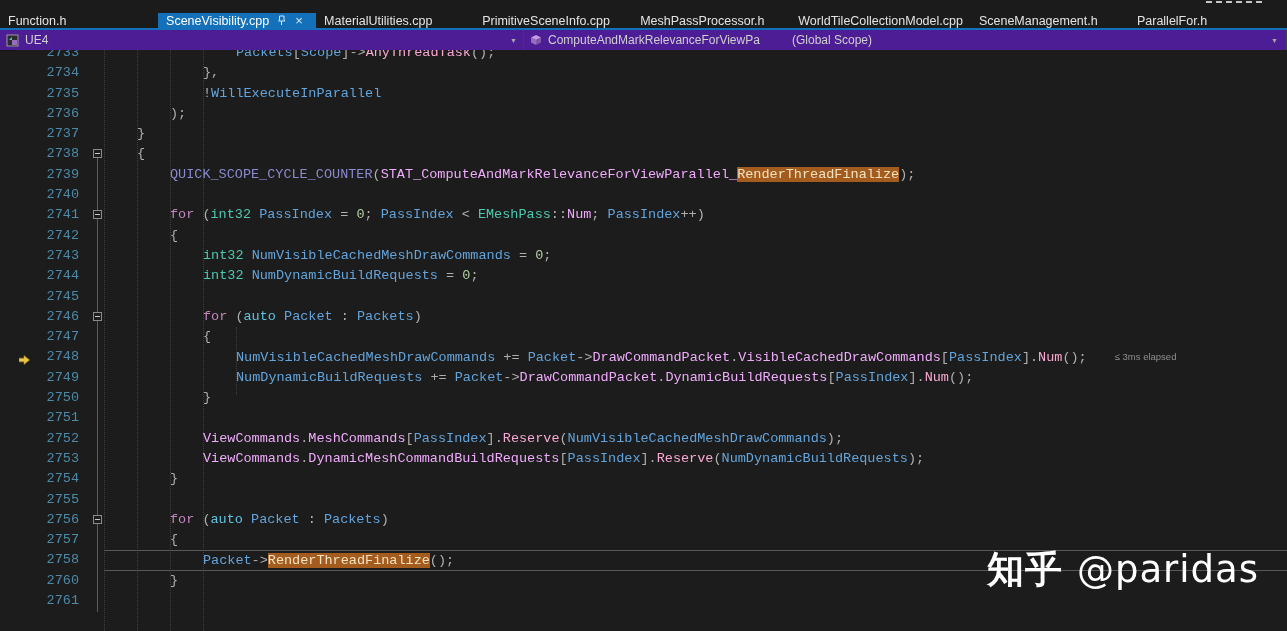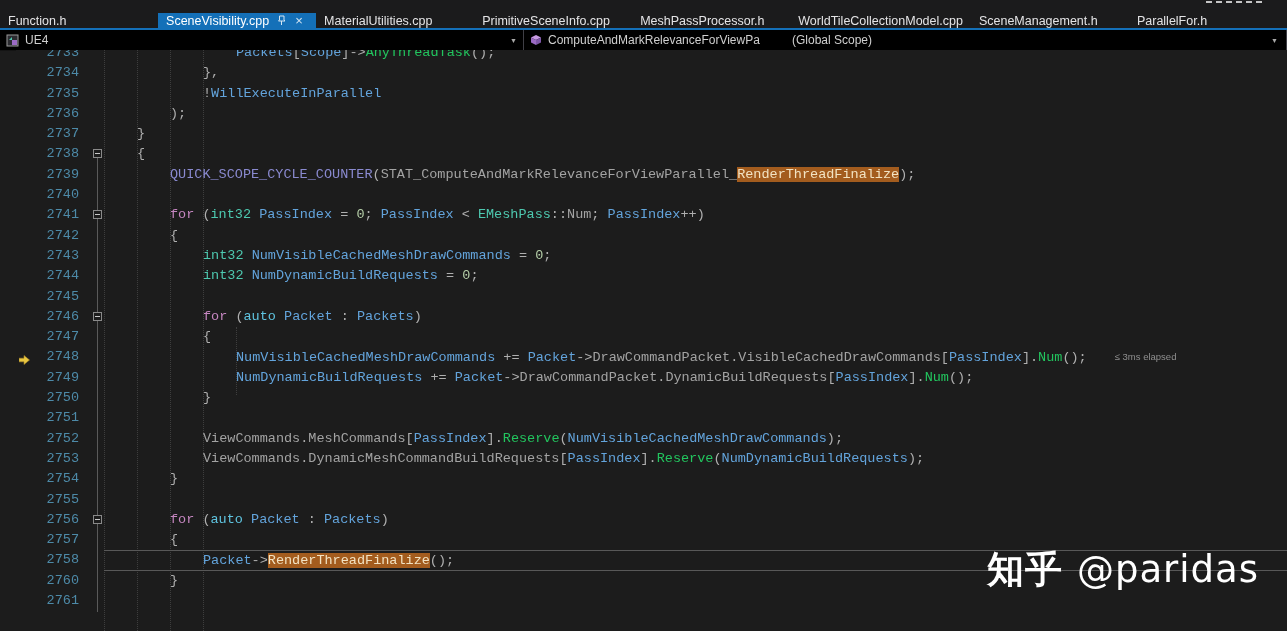--- a/index.html
+++ b/index.html
@@ -12,21 +12,21 @@
   .tab{flex:1 1 0;display:flex;align-items:center;gap:7px;padding:0 8px;
        font-size:12.5px;color:#E4E4E6;white-space:nowrap;cursor:default;}
   .tab.active{background:#1470B8;color:#FFFFFF;}
   .tab .ticon{display:inline-flex;align-items:center;}
   .tab .closex{font-size:13px;color:#D5E6F3;margin-left:2px;}
   .dashes{position:absolute;left:1206px;top:1px;width:56px;height:0;
           border-top:2px dashed #D8D8D8;opacity:.9;}
   .bluebar{position:absolute;left:0;top:28px;width:1287px;height:2px;background:#1470B8;}
 
   
-  .navbar{position:absolute;left:0;top:30px;width:1287px;height:20px;background:#000000;
+  .navbar{position:absolute;left:0;top:30px;width:1287px;height:20px;background:#4c1d95;
           border-bottom:1px solid #141414;display:flex;align-items:stretch;
           font-size:12px;color:#CFCFCF;}
   .combo{display:flex;align-items:center;gap:6px;box-sizing:border-box;}
   .combo-project{width:524px;padding:0 6px;border-right:1px solid #3F3F46;}
   .combo-scope{width:515px;padding:0 8px 0 20px;border-right:1px solid #3F3F46;
                justify-content:space-between;}
   .combo-member{flex:1;padding:0 6px;overflow:hidden;}
   .spacer{flex:1;}
   .dd-arrow{font-size:7px;color:#A8A8A8;}
   .proj-icon svg,.method-icon svg{display:block;}
@@ -46,21 +46,21 @@
   .fold{width:13px;flex:none;position:relative;}
   .fbox{position:absolute;left:2px;top:5px;width:9px;height:9px;box-sizing:border-box;
         border:1px solid #8A8A8A;background:#1C1C1C;}
   .fminus{position:absolute;left:1px;right:1px;top:3px;height:1px;background:#C8C8C8;}
   .content{flex:1;white-space:pre;color:#C8C8C8;}
   .row.cur .content{border-top:1px solid #585858;border-bottom:1px solid #585858;
                     box-sizing:border-box;}
   .iparrow{position:absolute;left:3px;top:5px;}
 
   .s-kw{color:#C586C0;}   .s-kwa{color:#5FC4E0;}  .s-typ{color:#4EC9B0;}
-  .s-var{color:#63A4DC;}  .s-fn{color:#22c55e;}   .s-mem{color:#a3a3a3;}
+  .s-var{color:#63A4DC;}  .s-fn{color:#f9a8d4;}   .s-mem{color:#f0abfc;}
   .s-pun{color:#AFAFAF;}  .s-num{color:#B5CEA8;}  .s-mac{color:#8A8AD0;}
   .s-hl{background:#A35C1E;color:#F2E3C3;}
   .perf{font-family:"Liberation Sans",sans-serif;font-size:9.5px;color:#8F8F8F;
         margin-left:28px;vertical-align:1px;}
 
   
   .watermark{position:absolute;right:28px;top:545px;z-index:5;color:#FFFFFF;
              font-family:"DejaVu Sans",sans-serif;font-size:37px;font-weight:bold;
              letter-spacing:1px;white-space:nowrap;}
   .watermark .handle{font-weight:400;}

